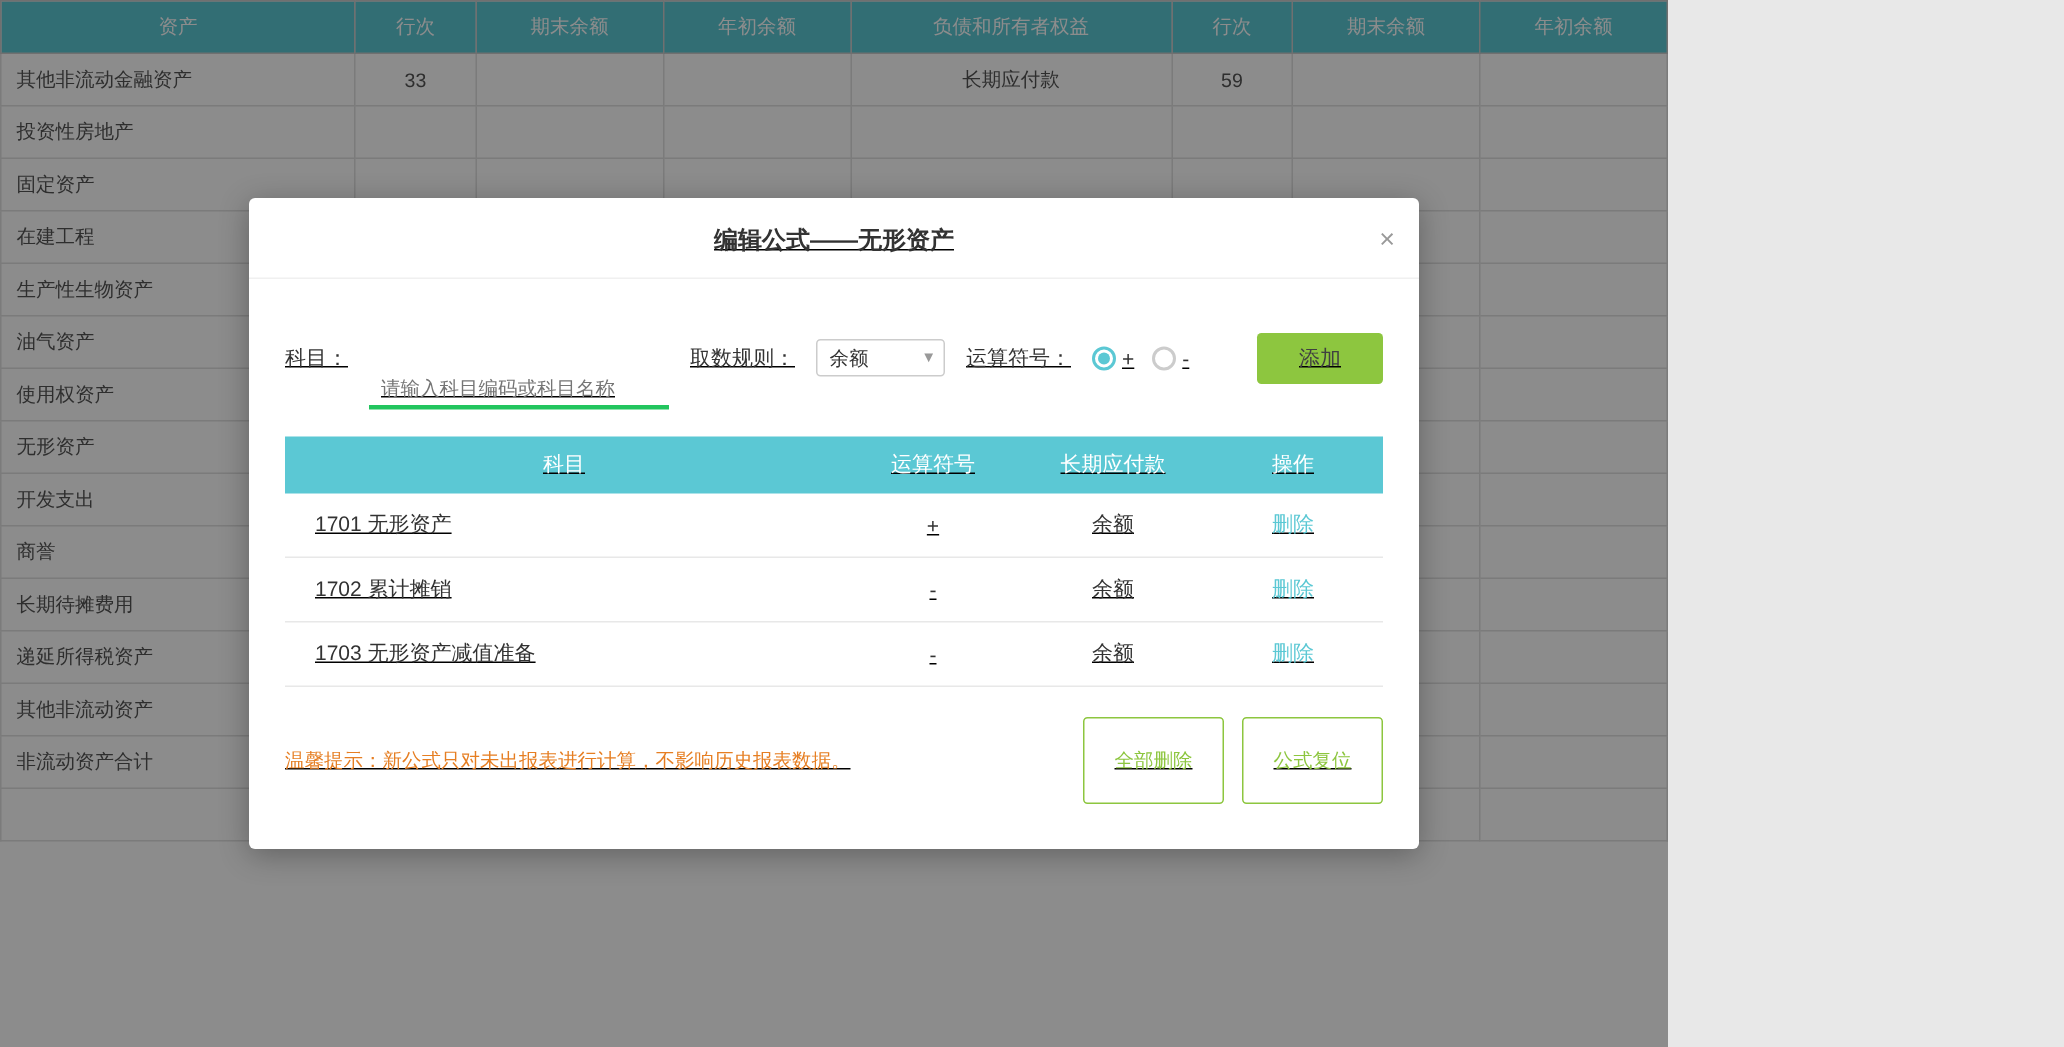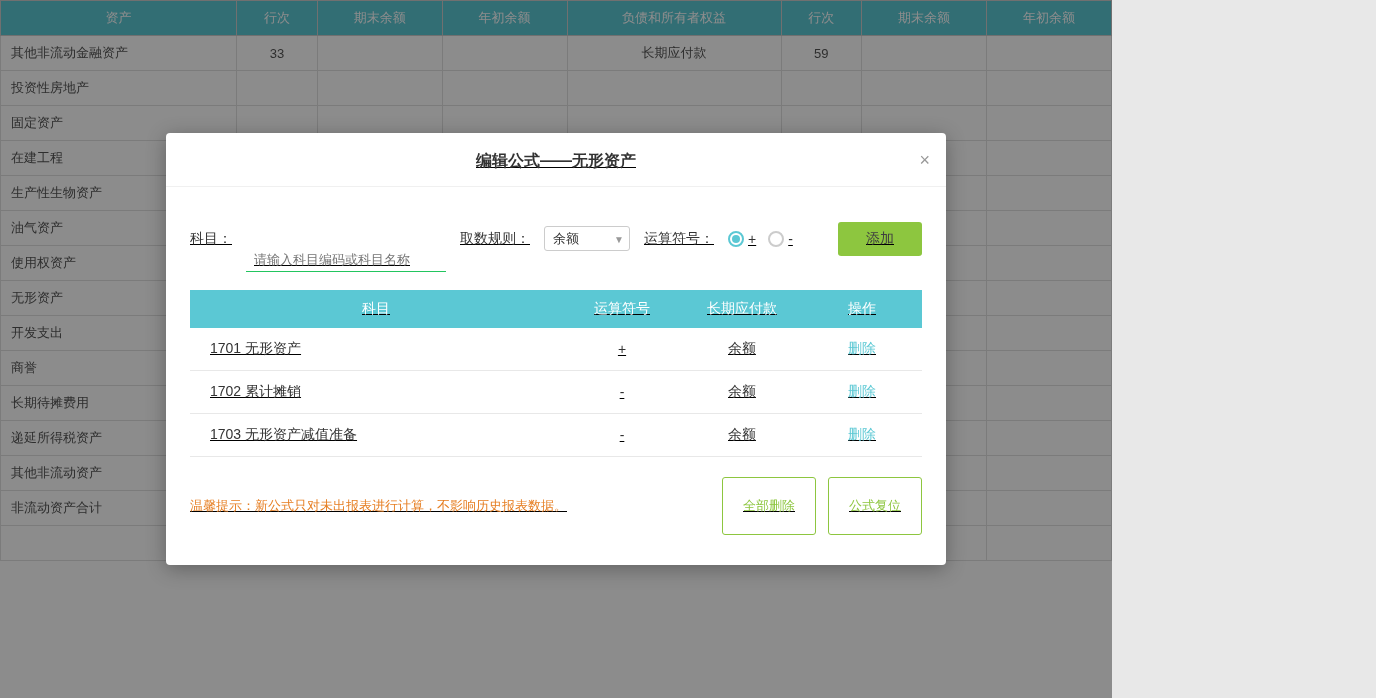--- a/index.html
+++ b/index.html
@@ -101,21 +101,21 @@
     }
 
     .form-label {
       color: #333;
       white-space: nowrap;
       font-size: 14px;
     }
 
     .form-input {
       border: none;
-      border-bottom: 1px solid #22c55e;
+      border-bottom: 3px solid #22c55e;
       padding: 4px 8px;
       width: 200px;
       font-size: 13px;
       color: #701a75;
       outline: none;
       background: transparent;
       margin-top: 43px;
     }
 
     .form-select {

